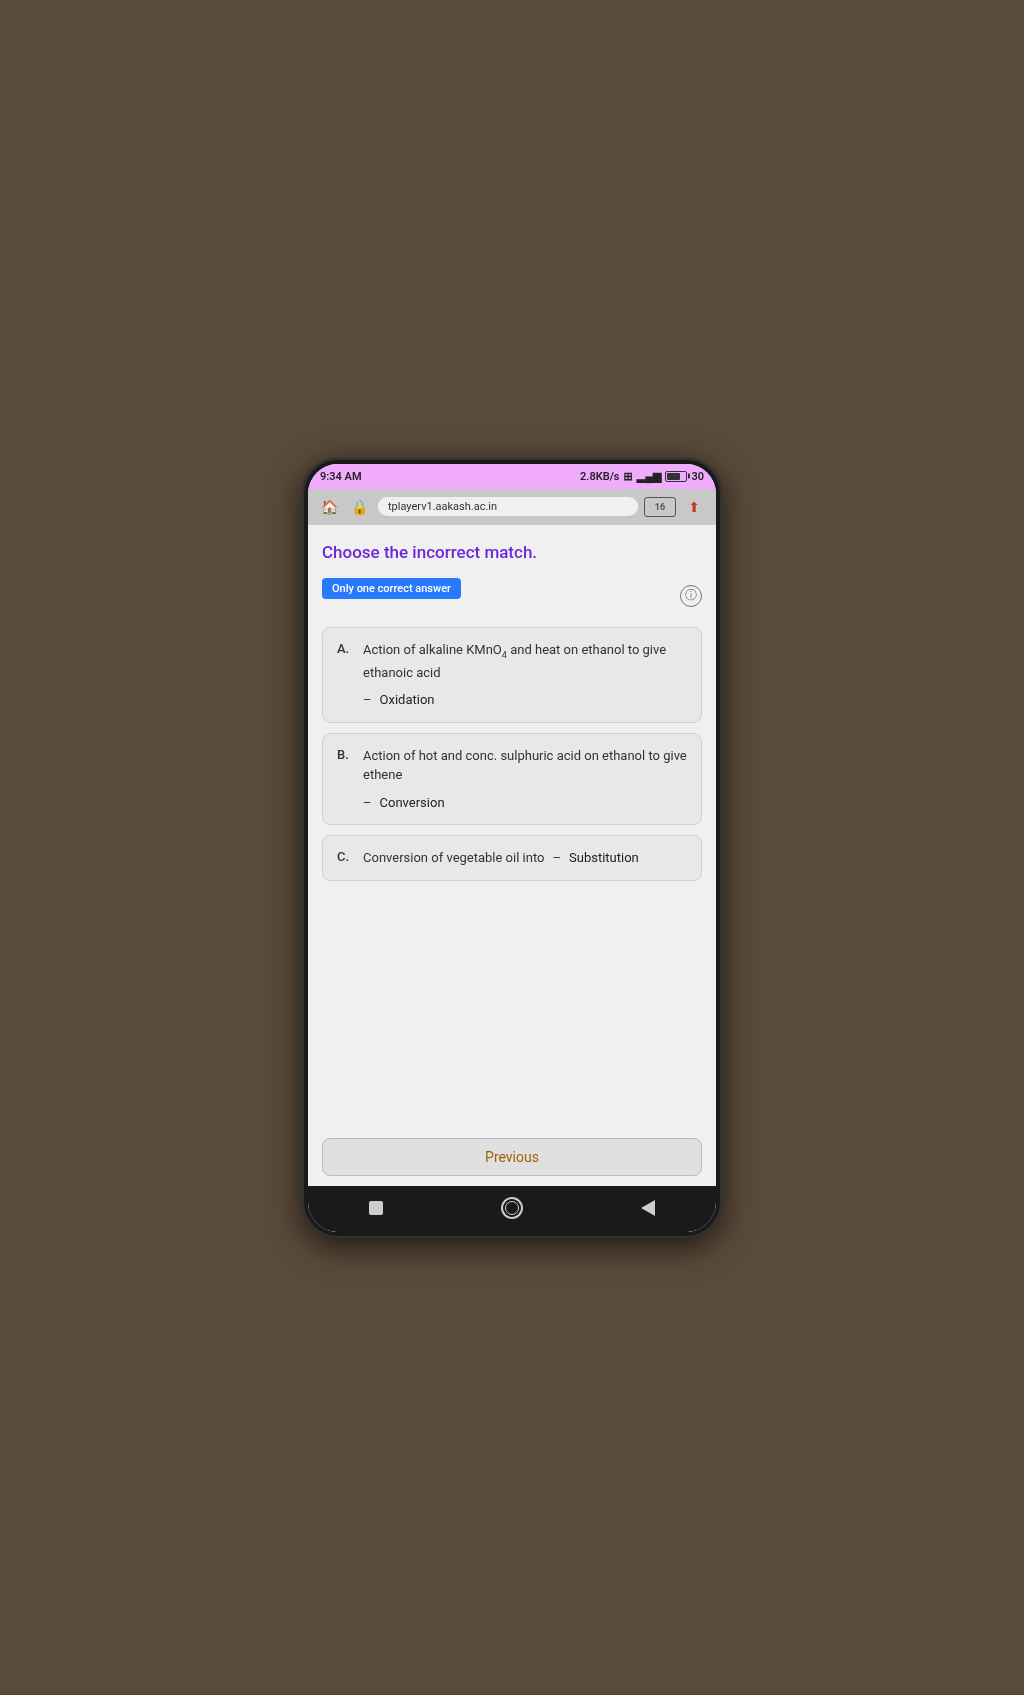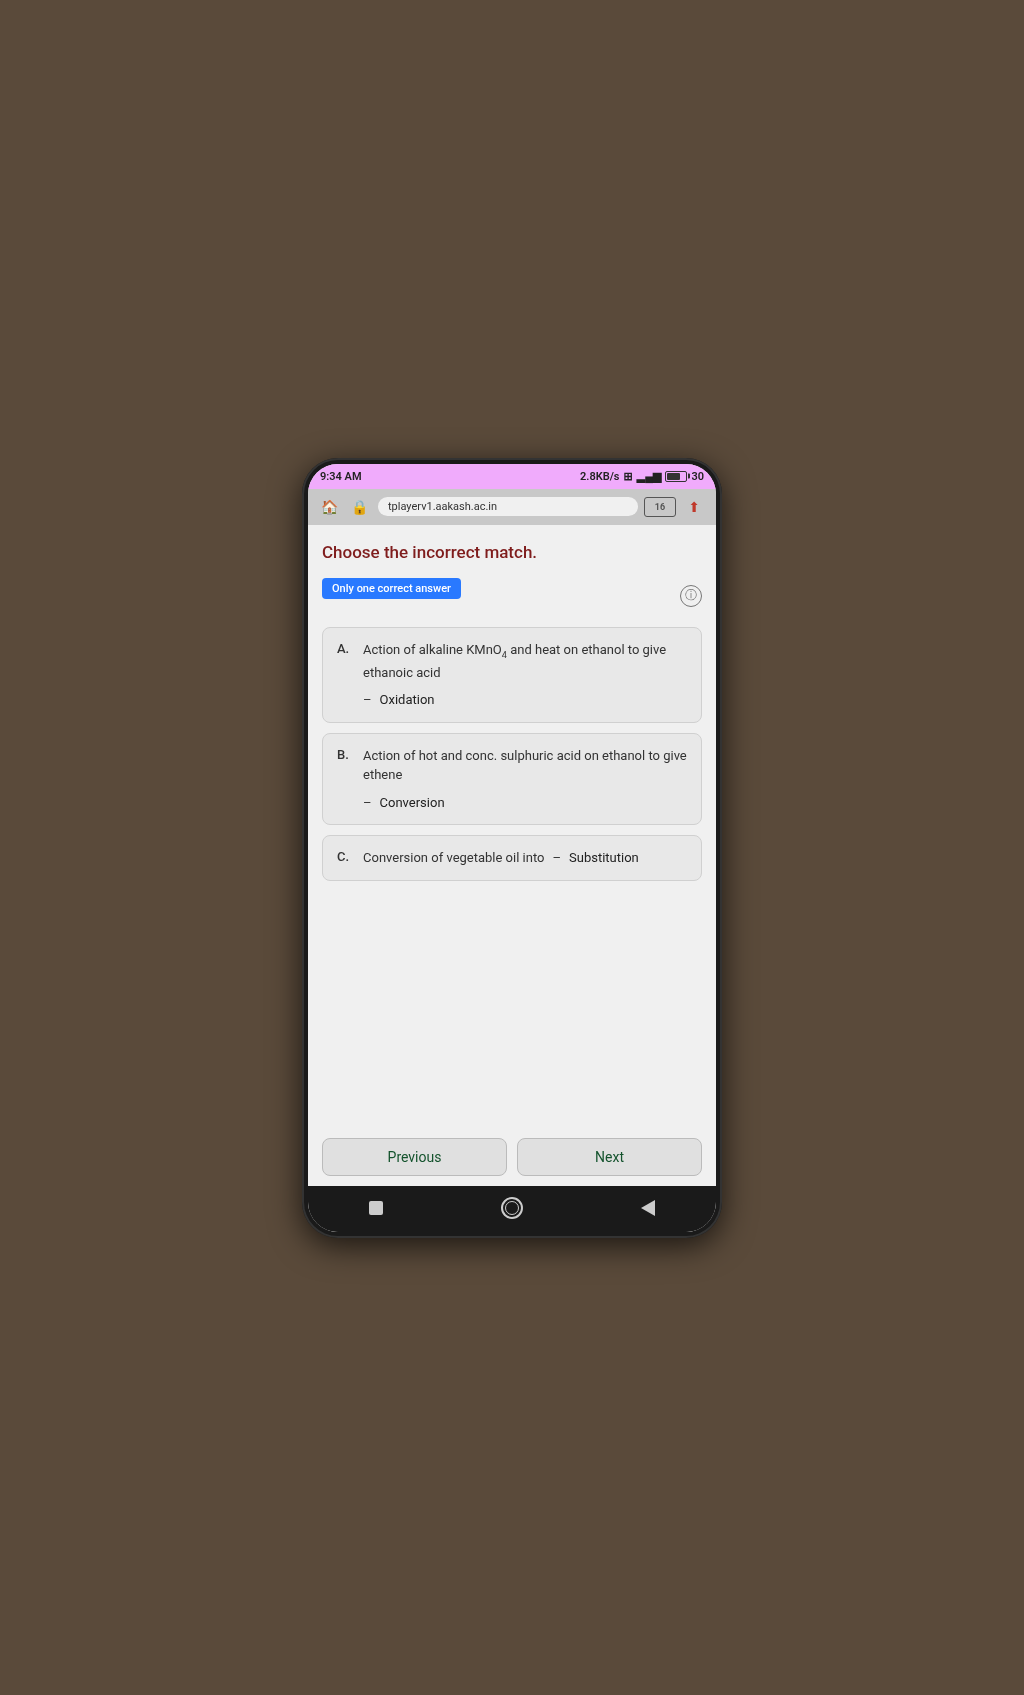--- a/index.html
+++ b/index.html
@@ -139,21 +139,21 @@
     .content-area {
       flex: 1;
       background: #f0f0f0;
       overflow-y: auto;
       padding: 16px 14px 10px;
     }
 
     .question-title {
       font-size: 17px;
       font-weight: 500;
-      color: #7f1d1d;
+      color: #6d28d9;
       margin-bottom: 14px;
       line-height: 1.4;
     }
 
     .answer-badge {
       display: inline-block;
       background: #2979ff;
       color: white;
       border-radius: 4px;
       padding: 4px 10px;
@@ -232,21 +232,21 @@
     }
 
     .nav-button {
       flex: 1;
       padding: 10px;
       background: #e0e0e0;
       border: 1px solid #bbb;
       border-radius: 8px;
       text-align: center;
       font-size: 14px;
-      color: #14532d;
+      color: #a16207;
       cursor: pointer;
     }
 
     
     .bottom-nav {
       background: #1a1a1a;
       padding: 8px 0 10px;
       display: flex;
       justify-content: space-around;
       align-items: center;
@@ -393,21 +393,20 @@
               </div>
             </div>
           </div>
         </div>
 
       </div>
     </div>
 
     <div class="nav-buttons">
       <div class="nav-button">Previous</div>
-      <div class="nav-button">Next</div>
     </div>
 
     <div class="bottom-nav">
       <div class="bottom-nav-btn">
         <div class="home-square"></div>
       </div>
       <div class="bottom-nav-btn">
         <div class="home-circle">
           <div class="home-circle-inner"></div>
         </div>

